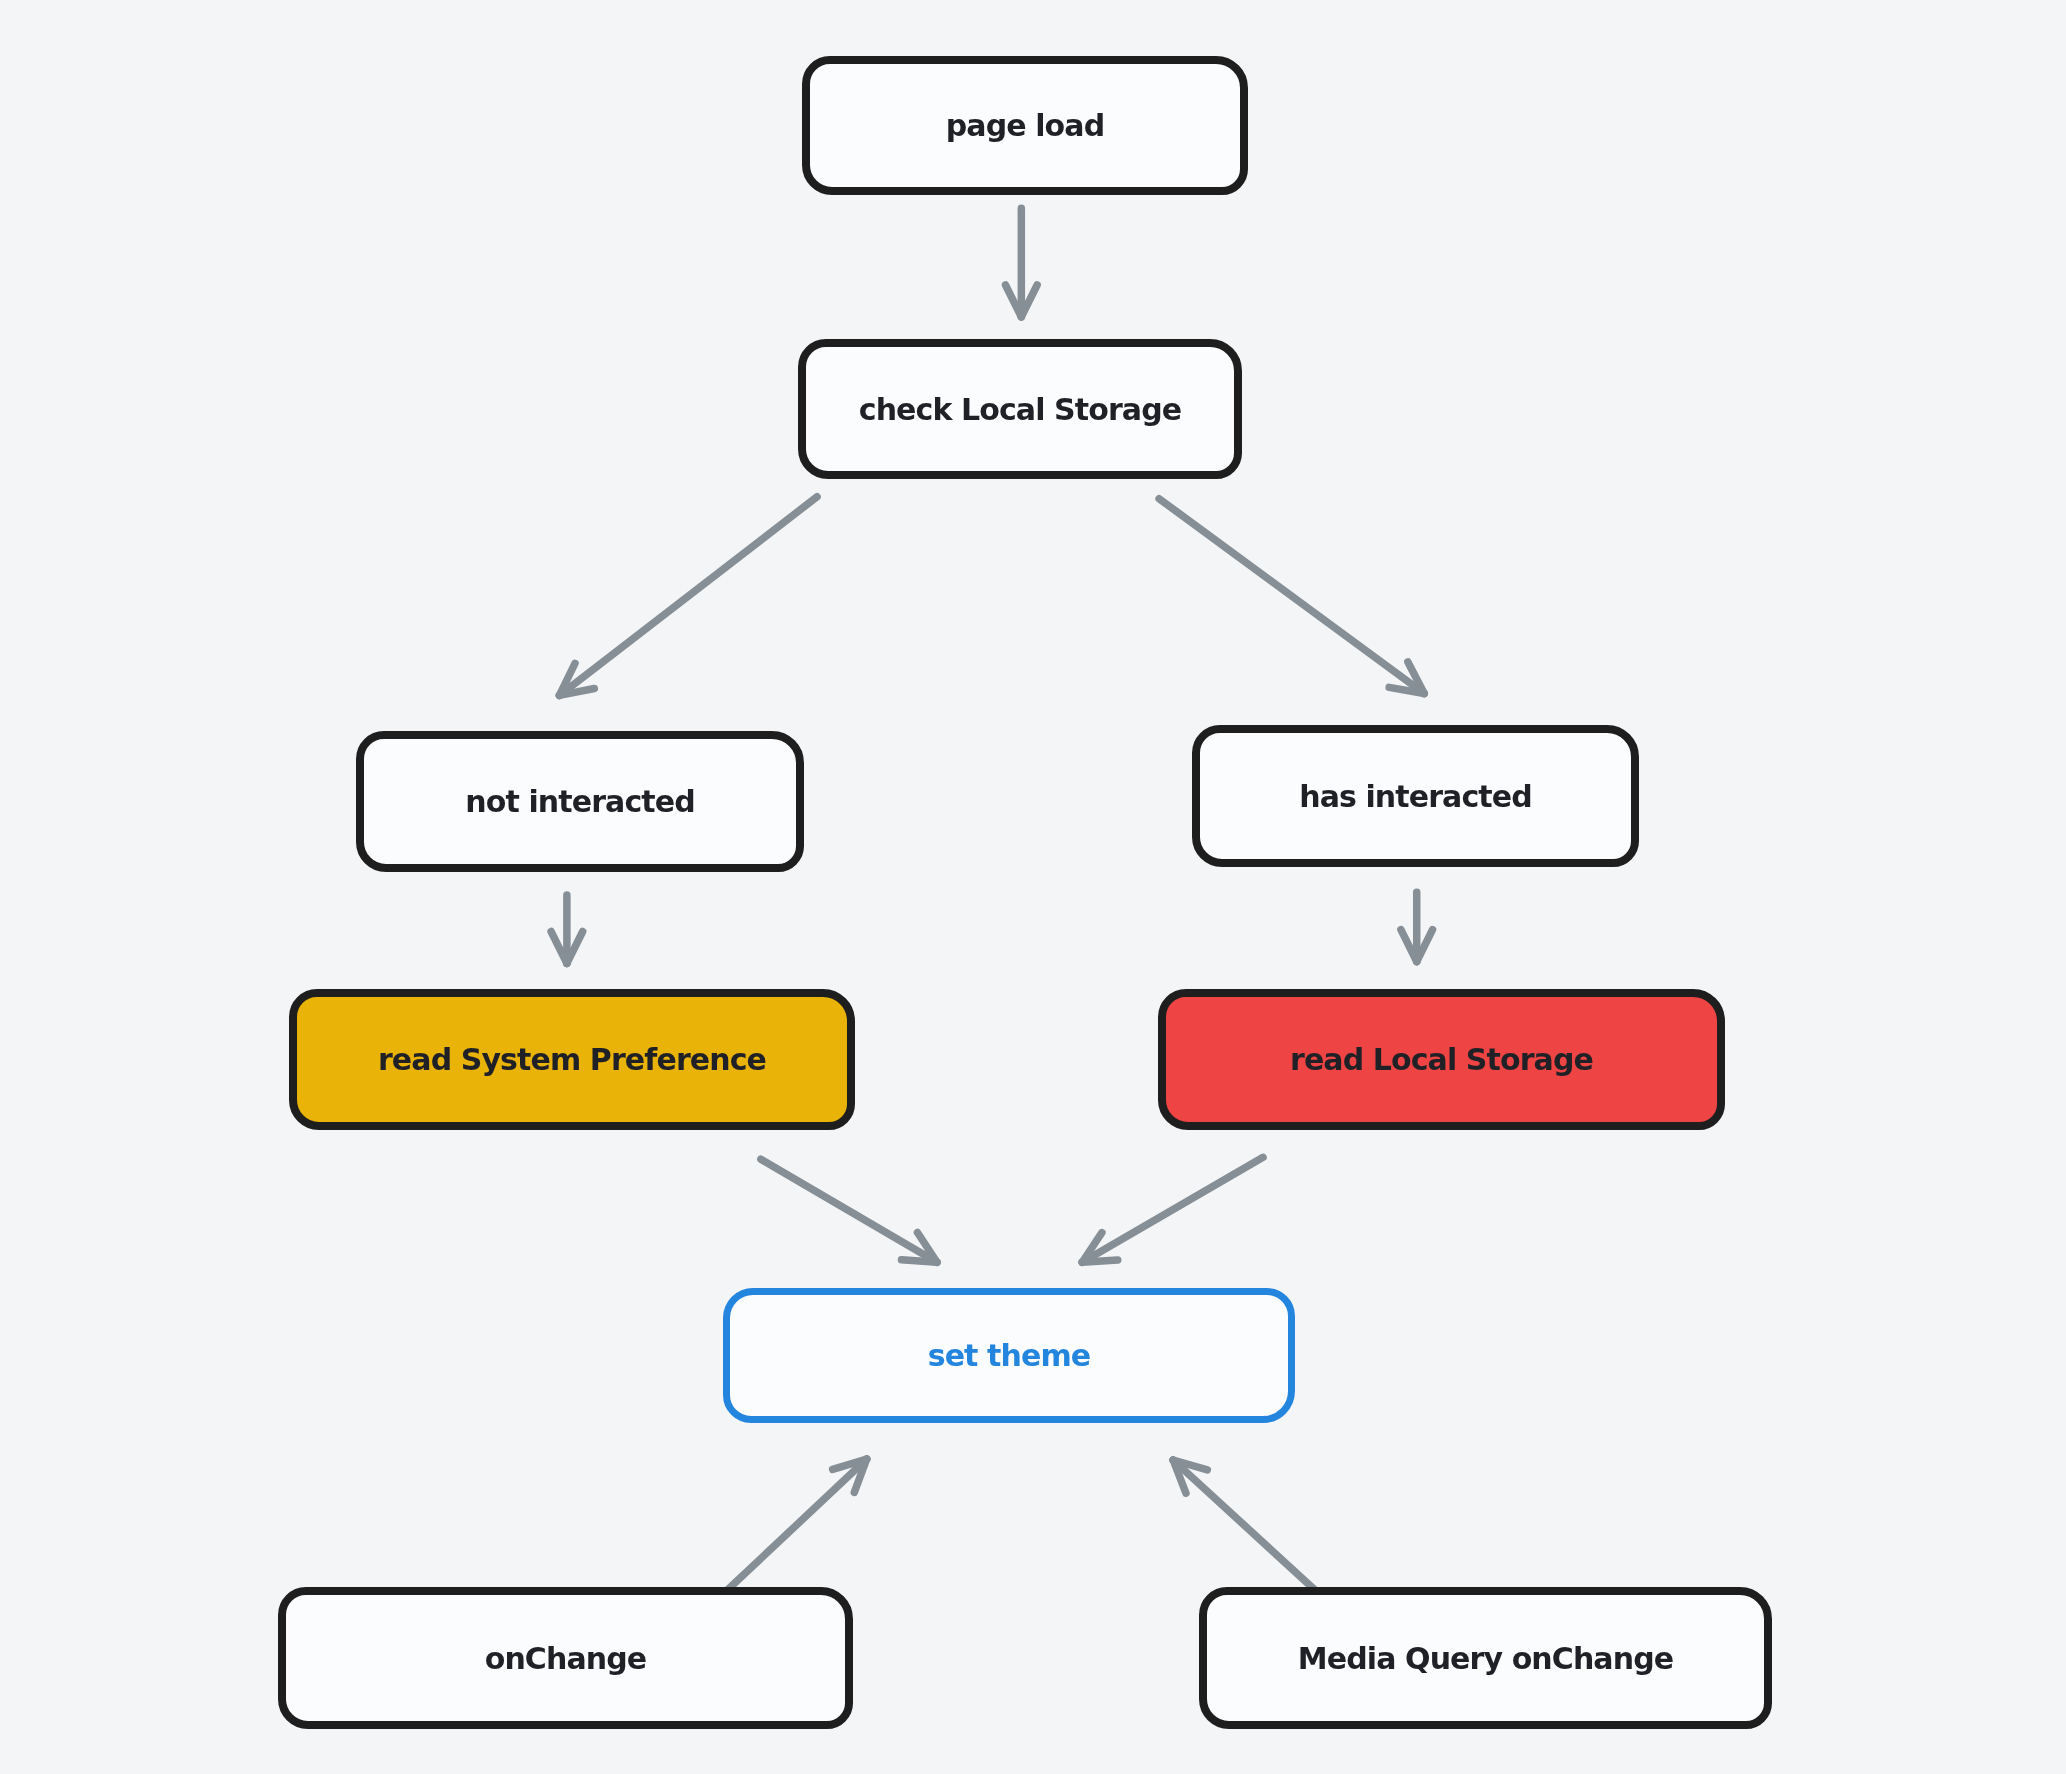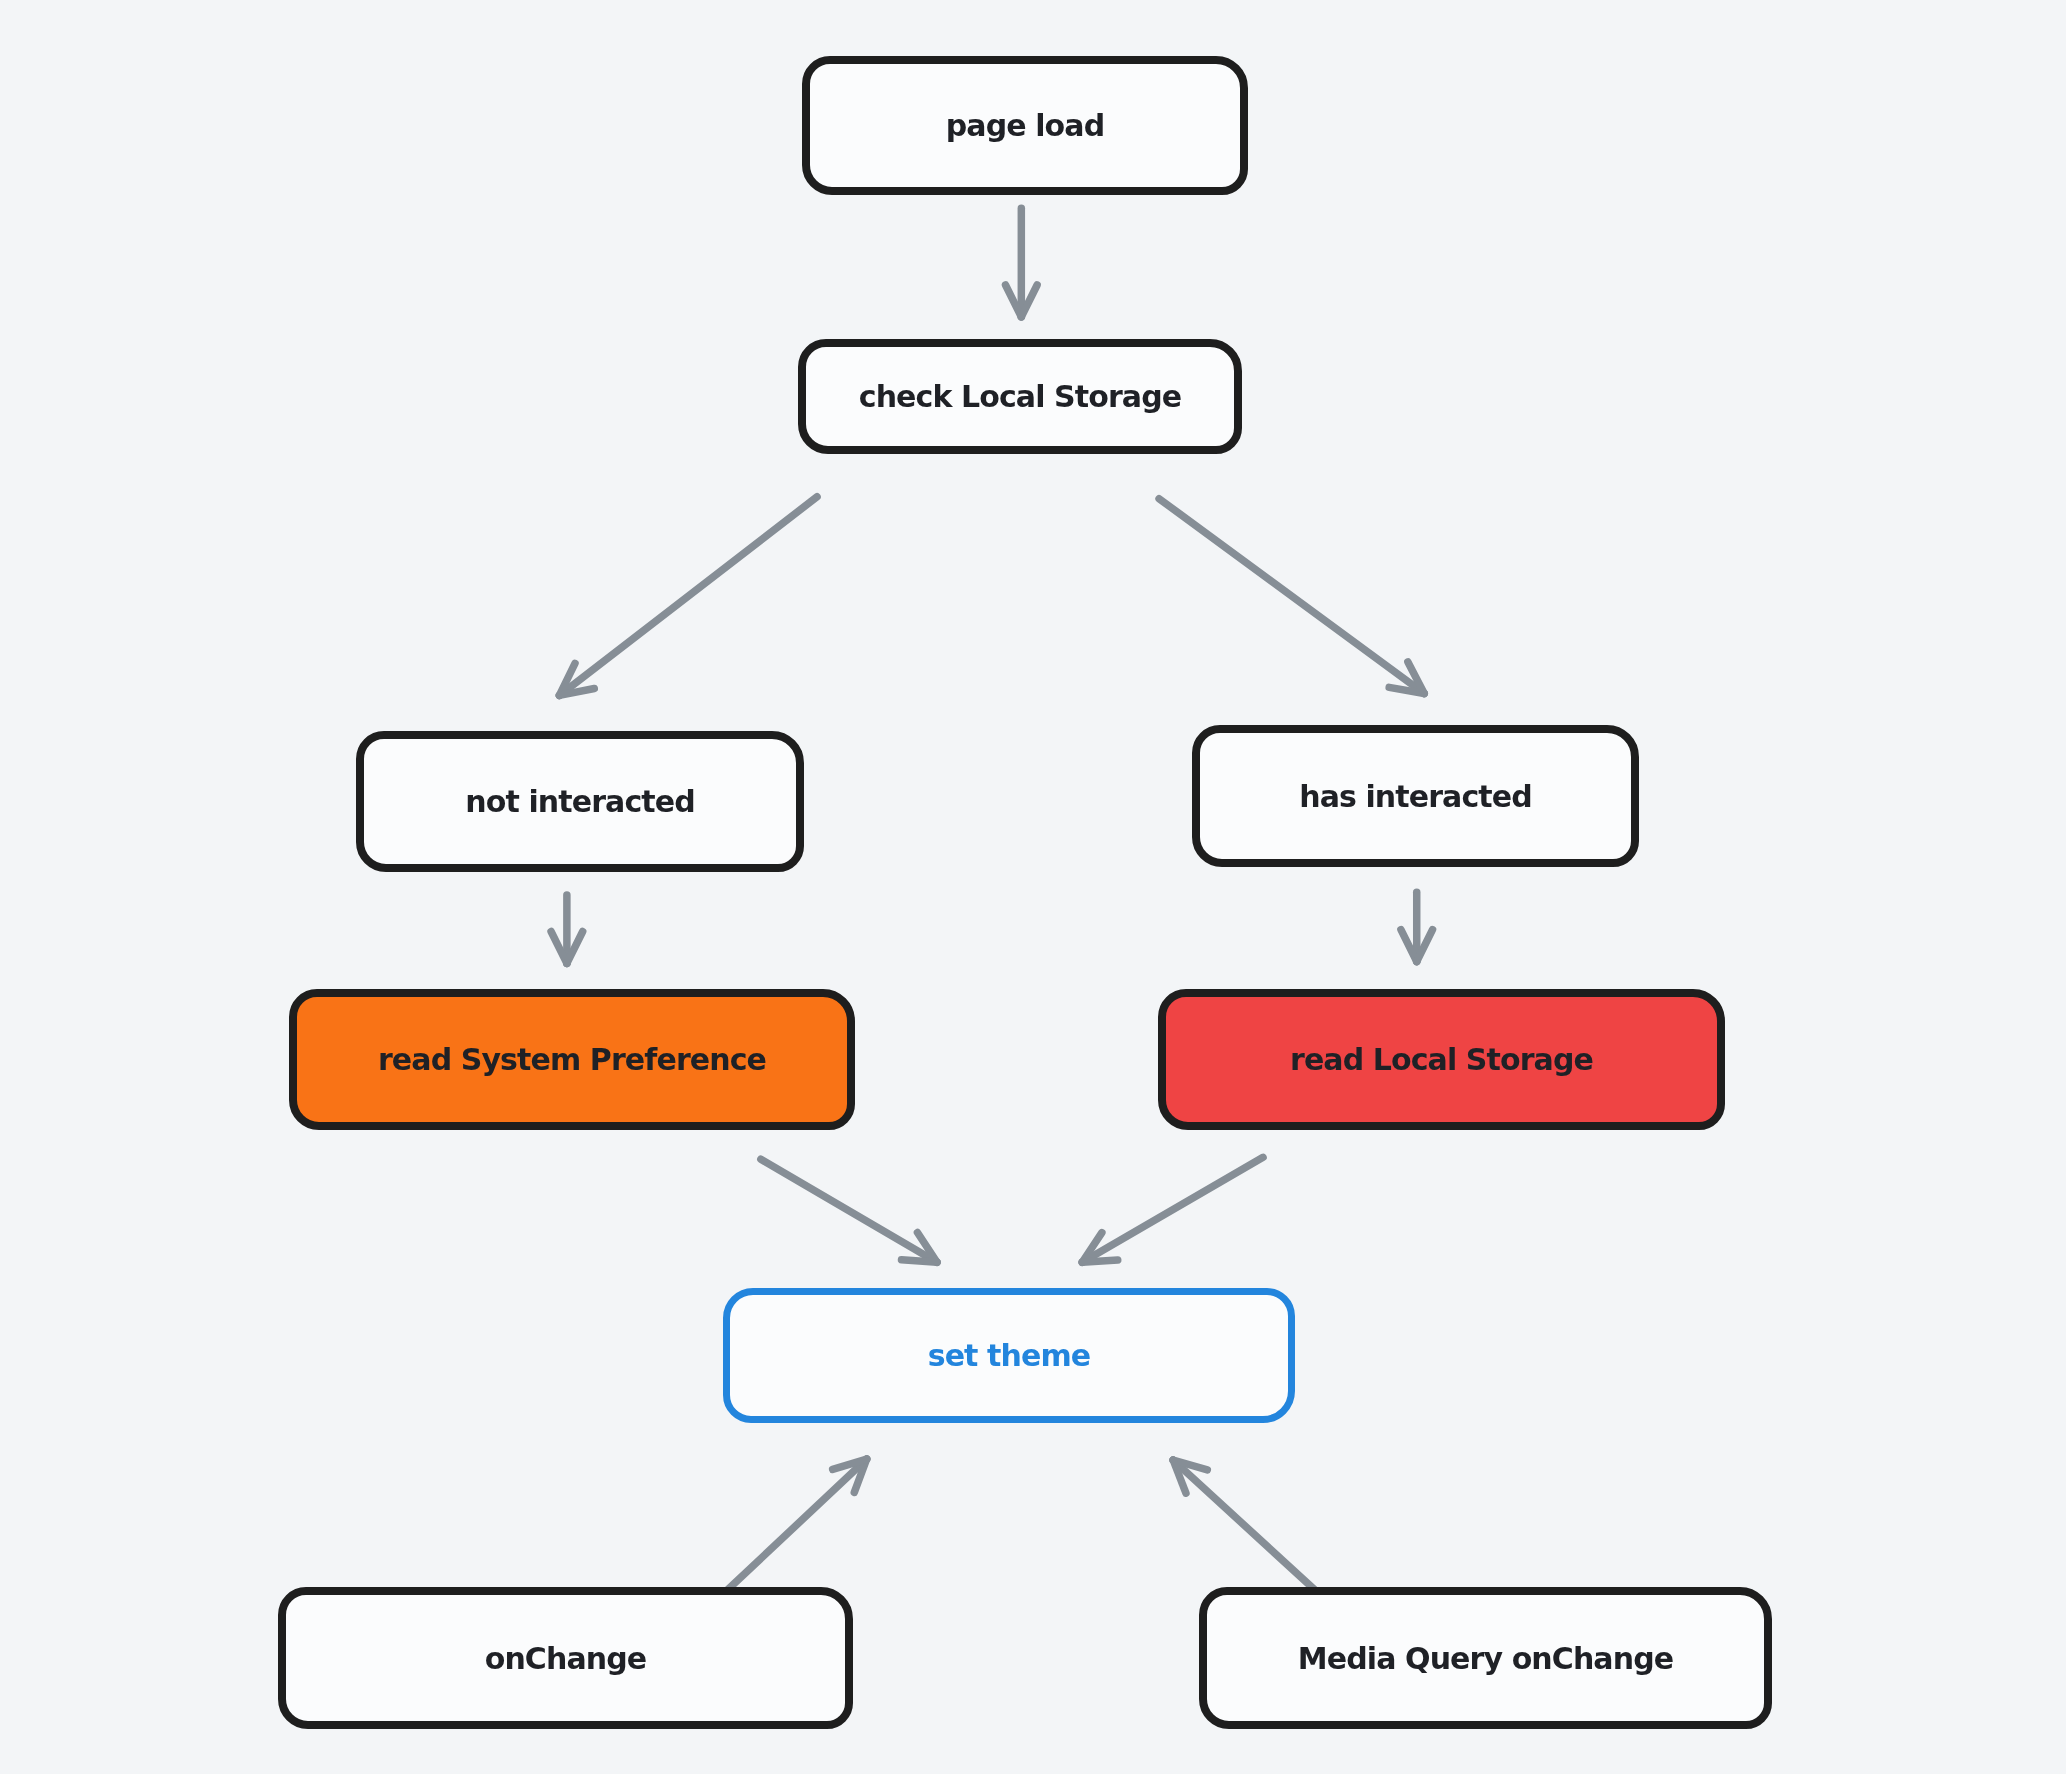--- a/index.html
+++ b/index.html
@@ -89,30 +89,30 @@
       </g>
       <g stroke="#868e96" stroke-width="8" stroke-linecap="round" fill="none">
         <line x1="1420" y1="1712" x2="1252" y2="1558"></line>
         <line x1="1288.4995881658397" y1="1568.5726091256654" x2="1252" y2="1558"></line>
         <line x1="1265.7006012716602" y1="1593.444231192043" x2="1252" y2="1558"></line>
       </g>
     </svg>
 <div class="node" style="left: 802px; top: 56px; width: 446px; height: 139px; background: rgb(251, 252, 253); border-color: rgb(30, 30, 30);">
       <span style="color: rgb(31, 33, 38);">page load</span>
     </div>
-    <div class="node" style="left: 798px; top: 339px; width: 444px; height: 115px; background: rgb(251, 252, 253); border-color: rgb(30, 30, 30);">
+    <div class="node" style="left: 798px; top: 339px; width: 444px; height: 140px; background: rgb(251, 252, 253); border-color: rgb(30, 30, 30);">
       <span style="color: rgb(31, 33, 38);">check Local Storage</span>
     </div>
     <div class="node" style="left: 356px; top: 731px; width: 448px; height: 141px; background: rgb(251, 252, 253); border-color: rgb(30, 30, 30);">
       <span style="color: rgb(31, 33, 38);">not interacted</span>
     </div>
     <div class="node" style="left: 1192px; top: 725px; width: 447px; height: 142px; background: rgb(251, 252, 253); border-color: rgb(30, 30, 30);">
       <span style="color: rgb(31, 33, 38);">has interacted</span>
     </div>
-    <div class="node" style="left: 289px; top: 989px; width: 566px; height: 141px; background: #f97316; border-color: rgb(30, 30, 30);">
+    <div class="node" style="left: 289px; top: 989px; width: 566px; height: 141px; background: #eab308; border-color: rgb(30, 30, 30);">
       <span style="color: rgb(31, 33, 38);">read System Preference</span>
     </div>
     <div class="node" style="left: 1158px; top: 989px; width: 567px; height: 141px; background: #ef4444; border-color: rgb(30, 30, 30);">
       <span style="color: rgb(31, 33, 38);">read Local Storage</span>
     </div>
     <div class="node accent" style="left: 723px; top: 1288px; width: 572px; height: 135px; background: rgb(251, 252, 253); border-color: rgb(35, 133, 221);">
       <span style="color: rgb(35, 133, 221);">set theme</span>
     </div>
     <div class="node" style="left: 278px; top: 1587px; width: 575px; height: 142px; background: rgb(251, 252, 253); border-color: rgb(30, 30, 30);">
       <span style="color: rgb(31, 33, 38);">onChange</span>

